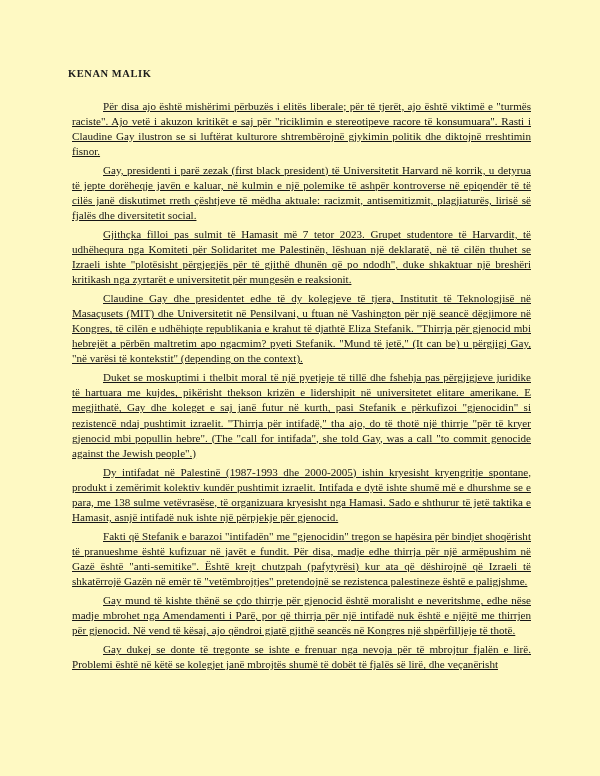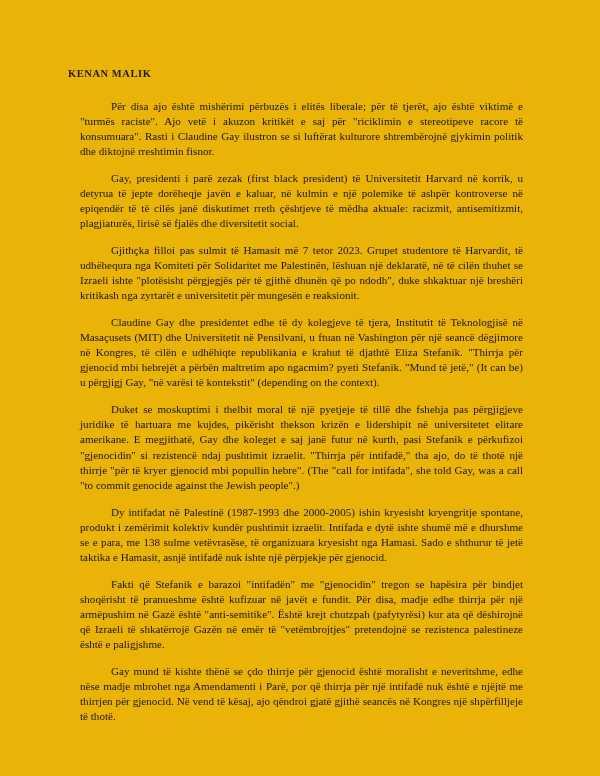--- a/index.html
+++ b/index.html
@@ -14,21 +14,21 @@
     font-family: "Liberation Serif", "DejaVu Serif", serif;
     color: #1a1a1a;
     -webkit-font-smoothing: antialiased;
   }
   .page {
     position: relative;
     width: 600px;
     height: 776px;
     box-sizing: border-box;
     padding: 68px 65px 3px 68px;
-    background: #eab308;
+    background: #fef9c3;
   }
   .byline {
     font-size: 10.5px;
     font-weight: bold;
     letter-spacing: 0.55px;
     color: #1c1c1c;
     margin: 0 0 18px 0;
     line-height: 1.2;
   }
   .doc-title {
@@ -42,37 +42,39 @@
     white-space: nowrap;
   }
   .body-text {
     font-size: 11.1px;
     line-height: 15.05px;
     text-align: justify;
     text-justify: inter-word;
     color: #161616;
   }
   .body-text p {
-    margin: 12px;
+    margin: 4px;
     text-indent: 31px;
     hyphens: none;
+    text-decoration: underline;
   }
 </style>
 </head>
 <body>
 
 <div class="page">
 
   <div class="byline">KENAN MALIK</div>
 
 
   <div class="body-text">
     <p>Për disa ajo është mishërimi përbuzës i elitës liberale; për të tjerët, ajo është viktimë e "turmës raciste". Ajo vetë i akuzon kritikët e saj për "riciklimin e stereotipeve racore të konsumuara". Rasti i Claudine Gay ilustron se si luftërat kulturore shtrembërojnë gjykimin politik dhe diktojnë rreshtimin fisnor.</p>
     <p>Gay, presidenti i parë zezak (first black president) të Universitetit Harvard në korrik, u detyrua të jepte dorëheqje javën e kaluar, në kulmin e një polemike të ashpër kontroverse në epiqendër të të cilës janë diskutimet rreth çështjeve të mëdha aktuale: racizmit, antisemitizmit, plagjiaturës, lirisë së fjalës dhe diversitetit social.</p>
     <p>Gjithçka filloi pas sulmit të Hamasit më 7 tetor 2023. Grupet studentore të Harvardit, të udhëhequra nga Komiteti për Solidaritet me Palestinën, lëshuan një deklaratë, në të cilën thuhet se Izraeli ishte "plotësisht përgjegjës për të gjithë dhunën që po ndodh", duke shkaktuar një breshëri kritikash nga zyrtarët e universitetit për mungesën e reaksionit.</p>
     <p>Claudine Gay dhe presidentet edhe të dy kolegjeve të tjera, Institutit të Teknologjisë në Masaçusets (MIT) dhe Universitetit në Pensilvani, u ftuan në Vashington për një seancë dëgjimore në Kongres, të cilën e udhëhiqte republikania e krahut të djathtë Eliza Stefanik. "Thirrja për gjenocid mbi hebrejët a përbën maltretim apo ngacmim? pyeti Stefanik. "Mund të jetë," (It can be) u përgjigj Gay, "në varësi të kontekstit" (depending on the context).</p>
     <p>Duket se moskuptimi i thelbit moral të një pyetjeje të tillë dhe fshehja pas përgjigjeve juridike të hartuara me kujdes, pikërisht thekson krizën e lidershipit në universitetet elitare amerikane. E megjithatë, Gay dhe koleget e saj janë futur në kurth, pasi Stefanik e përkufizoi "gjenocidin" si rezistencë ndaj pushtimit izraelit. "Thirrja për intifadë," tha ajo, do të thotë një thirrje "për të kryer gjenocid mbi popullin hebre". (The "call for intifada", she told Gay, was a call "to commit genocide against the Jewish people".)</p>
     <p>Dy intifadat në Palestinë (1987-1993 dhe 2000-2005) ishin kryesisht kryengritje spontane, produkt i zemërimit kolektiv kundër pushtimit izraelit. Intifada e dytë ishte shumë më e dhurshme se e para, me 138 sulme vetëvrasëse, të organizuara kryesisht nga Hamasi. Sado e shthurur të jetë taktika e Hamasit, asnjë intifadë nuk ishte një përpjekje për gjenocid.</p>
     <p>Fakti që Stefanik e barazoi "intifadën" me "gjenocidin" tregon se hapësira për bindjet shoqërisht të pranueshme është kufizuar në javët e fundit. Për disa, madje edhe thirrja për një armëpushim në Gazë është "anti-semitike". Është krejt chutzpah (pafytyrësi) kur ata që dëshirojnë që Izraeli të shkatërrojë Gazën në emër të "vetëmbrojtjes" pretendojnë se rezistenca palestineze është e paligjshme.</p>
     <p>Gay mund të kishte thënë se çdo thirrje për gjenocid është moralisht e neveritshme, edhe nëse madje mbrohet nga Amendamenti i Parë, por që thirrja për një intifadë nuk është e njëjtë me thirrjen për gjenocid. Në vend të kësaj, ajo qëndroi gjatë gjithë seancës në Kongres një shpërfilljeje të thotë.</p>
+    <p>Gay dukej se donte të tregonte se ishte e frenuar nga nevoja për të mbrojtur fjalën e lirë. Problemi është në këtë se kolegjet janë mbrojtës shumë të dobët të fjalës së lirë, dhe veçanërisht</p>
   </div>
 
 </div>
 
 </body></html>

